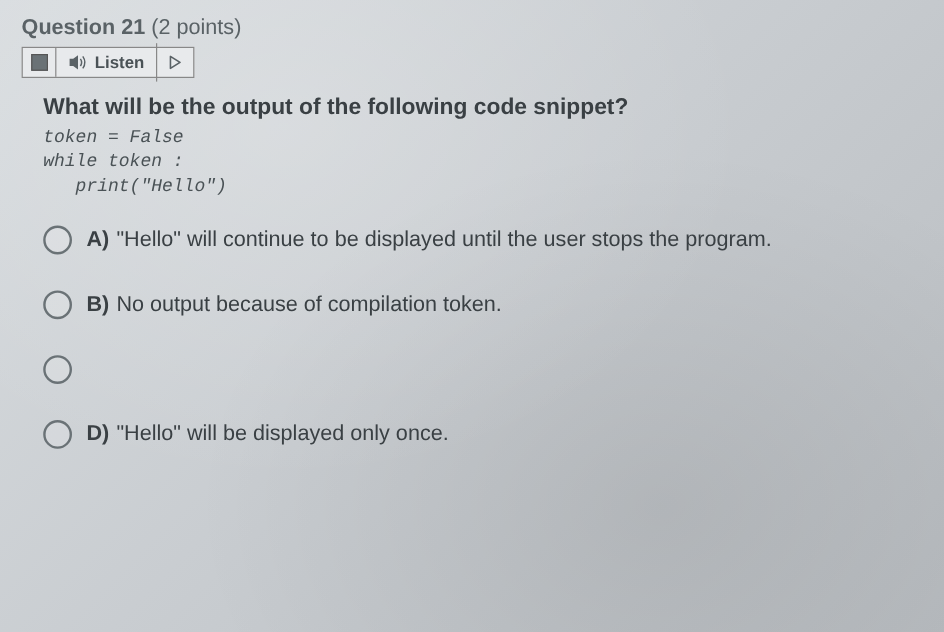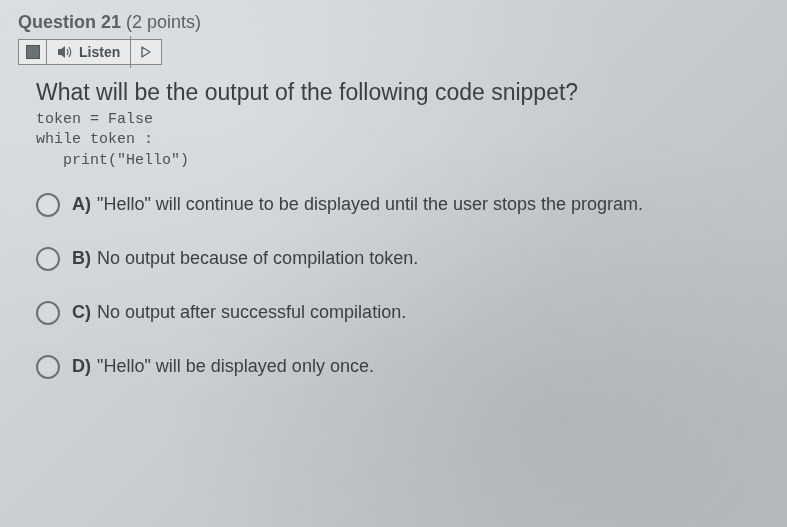--- a/index.html
+++ b/index.html
@@ -82,32 +82,33 @@
     }
     .listen-bar .play-cell svg {
       width: 10px;
       height: 12px;
     }
     .content {
       padding-left: 18px;
       position: relative;
     }
     .prompt {
-      font-size: 23px;
-      font-weight: normal;
+      font-size: 19px;
+      font-weight: bold;
       color: #3a4044;
       margin-bottom: 4px;
     }
     .code {
       font-family: "Courier New", Courier, monospace;
       font-size: 15px;
       color: #4a5256;
       line-height: 1.35;
       margin-bottom: 22px;
       white-space: pre;
+      font-style: italic;
     }
     .options {
       display: flex;
       flex-direction: column;
       gap: 30px;
     }
     .option {
       display: flex;
       align-items: center;
       gap: 12px;
@@ -175,23 +176,20 @@
       </div>
     </div>
     <div class="option">
       <div class="radio"></div>
       <div class="option-text">
         <span class="letter">B)</span><span>No output because of compilation token.</span>
       </div>
     </div>
     <div class="option">
       <div class="radio"></div>
-      <div class="option-text">
-        <span class="letter">C)</span><span>No output after successful compilation.</span>
-      </div>
     </div>
     <div class="option">
       <div class="radio"></div>
       <div class="option-text">
         <span class="letter">D)</span><span>"Hello" will be displayed only once.</span>
       </div>
     </div>
   </div>
 </div>
 

